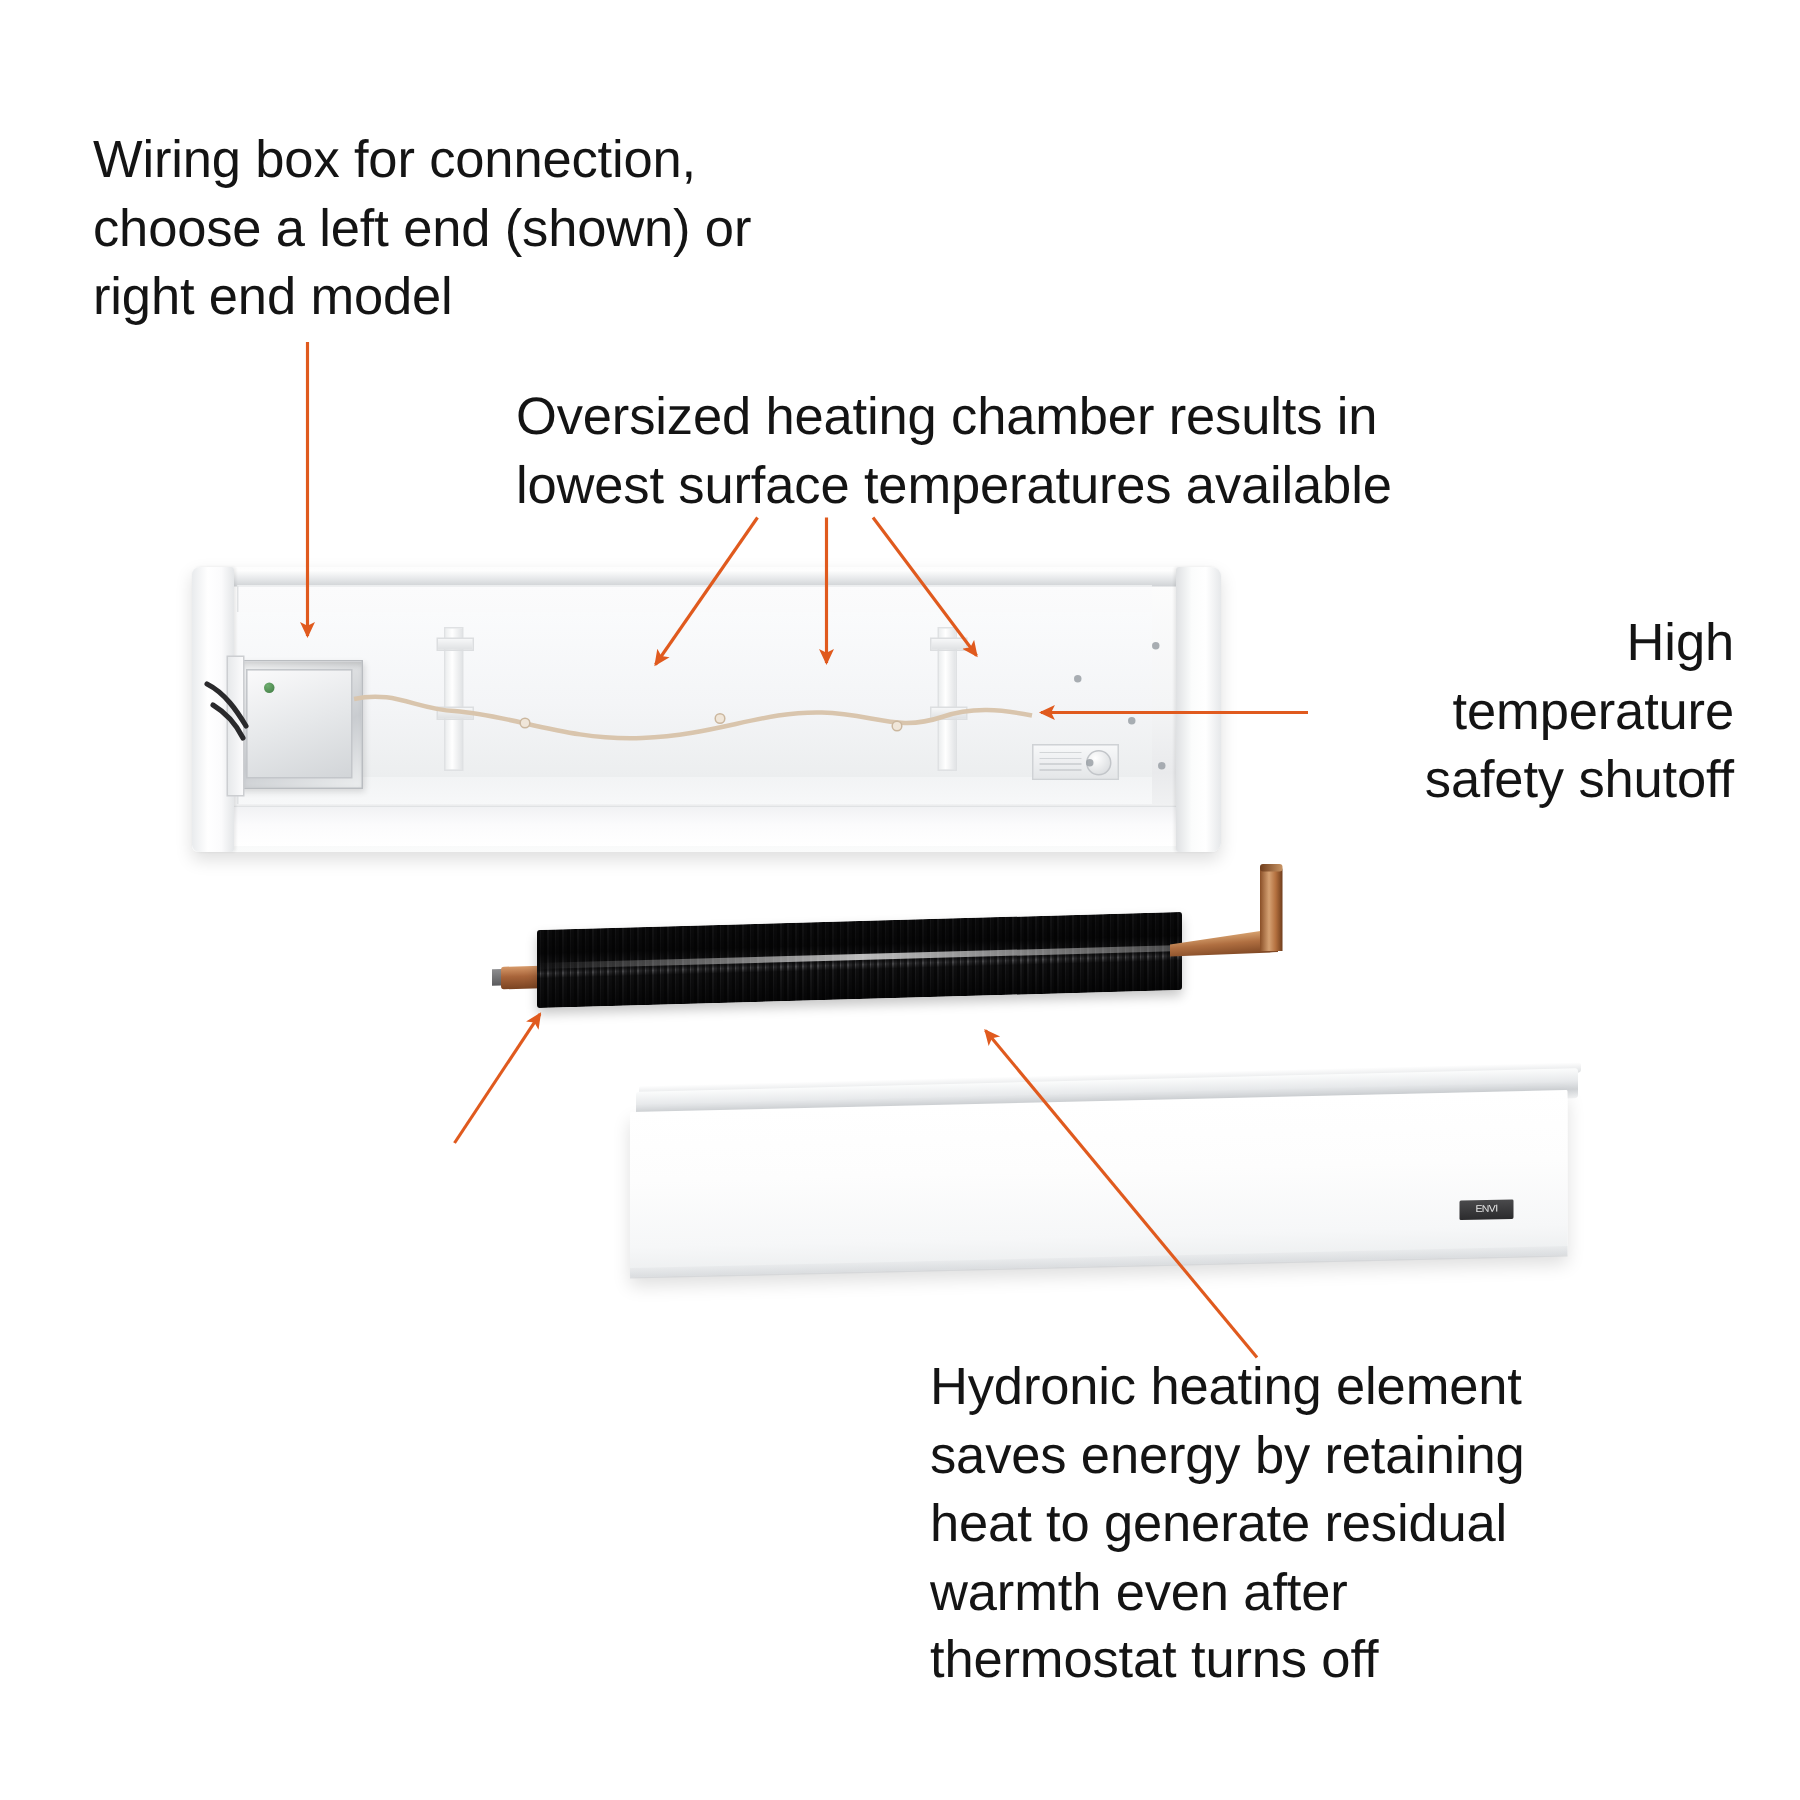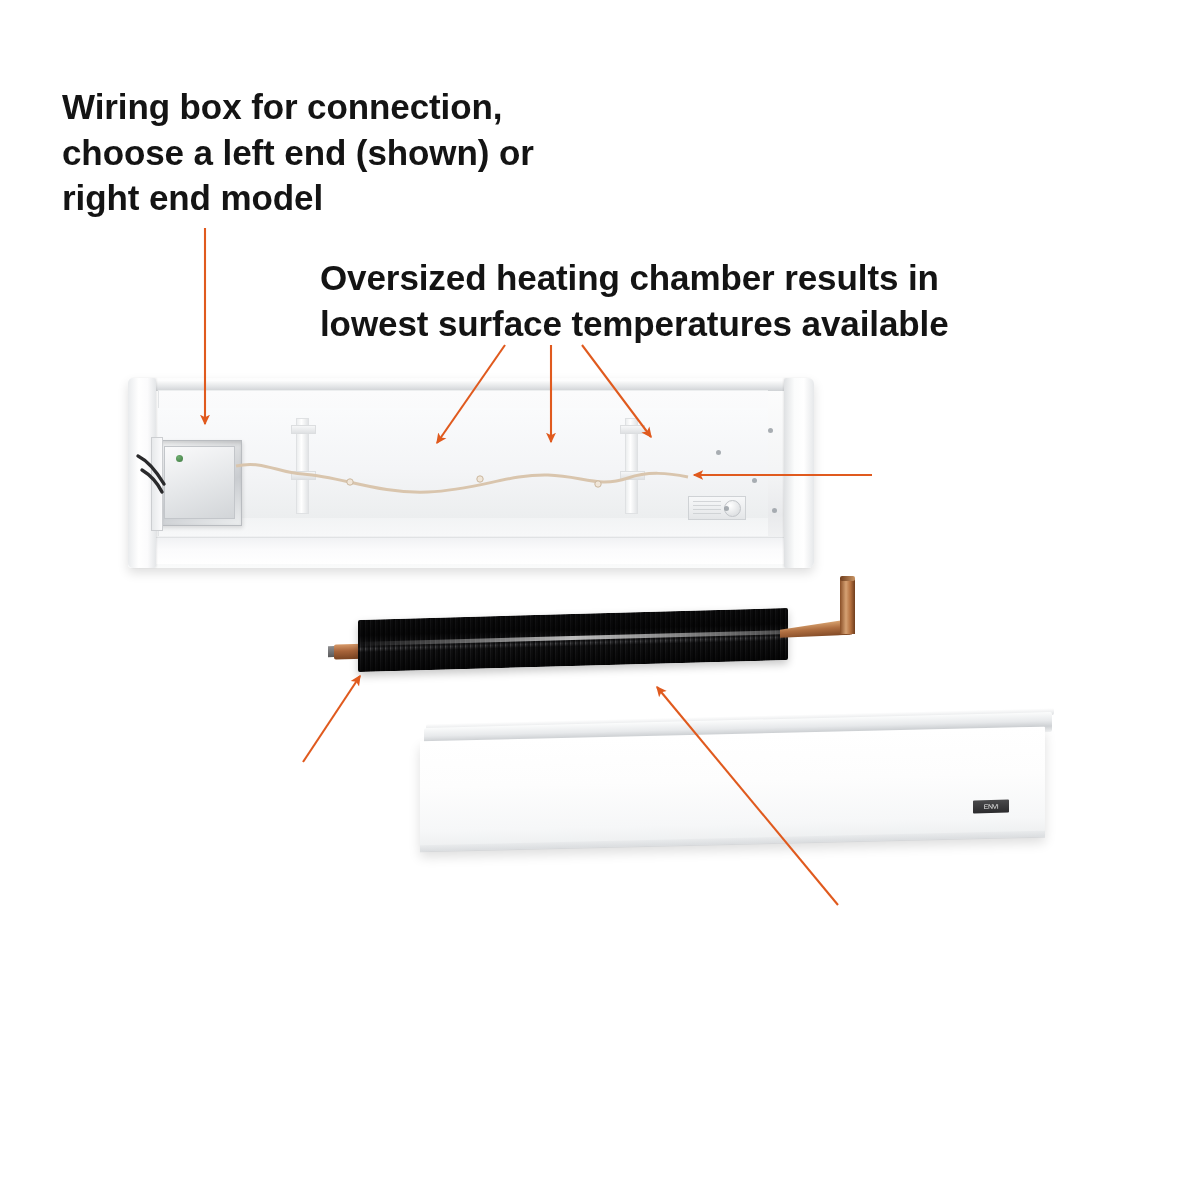--- a/index.html
+++ b/index.html
@@ -14,24 +14,24 @@
   #stage{position:absolute;inset:0;width:1200px;height:1200px;}
 
   
   .callout{
     position:absolute;
     font-size:35px;
     line-height:1.30;
     color:#141414;
     letter-spacing:-0.1px;
     white-space:pre-line;
-    font-weight:700;
+    font-weight:400;
   }
   #callout-wiring{left:62px;top:84px;width:620px;}
-  #callout-chamber{left:320px;top:255px;width:780px;}
+  #callout-chamber{left:344px;top:255px;width:780px;}
   #callout-shutoff{left:846px;top:406px;width:310px;text-align:right;}
   #callout-plumbing{left:66px;top:770px;width:350px;}
   #callout-hydronic{left:620px;top:902px;width:540px;}
 
   
   svg.layer{position:absolute;left:0;top:0;width:1200px;height:1200px;overflow:visible;}
   svg.layer.arrows{pointer-events:none;}
 
   
   #housing{
@@ -312,16 +312,24 @@
     <path d="M838,905 L657,687" stroke="#e05a1e" stroke-width="2.1" fill="none" marker-end="url(#ah)"></path>
   </svg>
 
   <div class="callout" id="callout-wiring">Wiring box for connection,
 choose a left end (shown) or
 right end model</div>
 
   <div class="callout" id="callout-chamber">Oversized heating chamber results in
 lowest surface temperatures available</div>
 
-
-
+  <div class="callout" id="callout-shutoff">High
+temperature
+safety shutoff</div>
+
+
+  <div class="callout" id="callout-hydronic">Hydronic heating element
+saves energy by retaining
+heat to generate residual
+warmth even after
+thermostat turns off</div>
 
 </div>
 
 </body></html>

